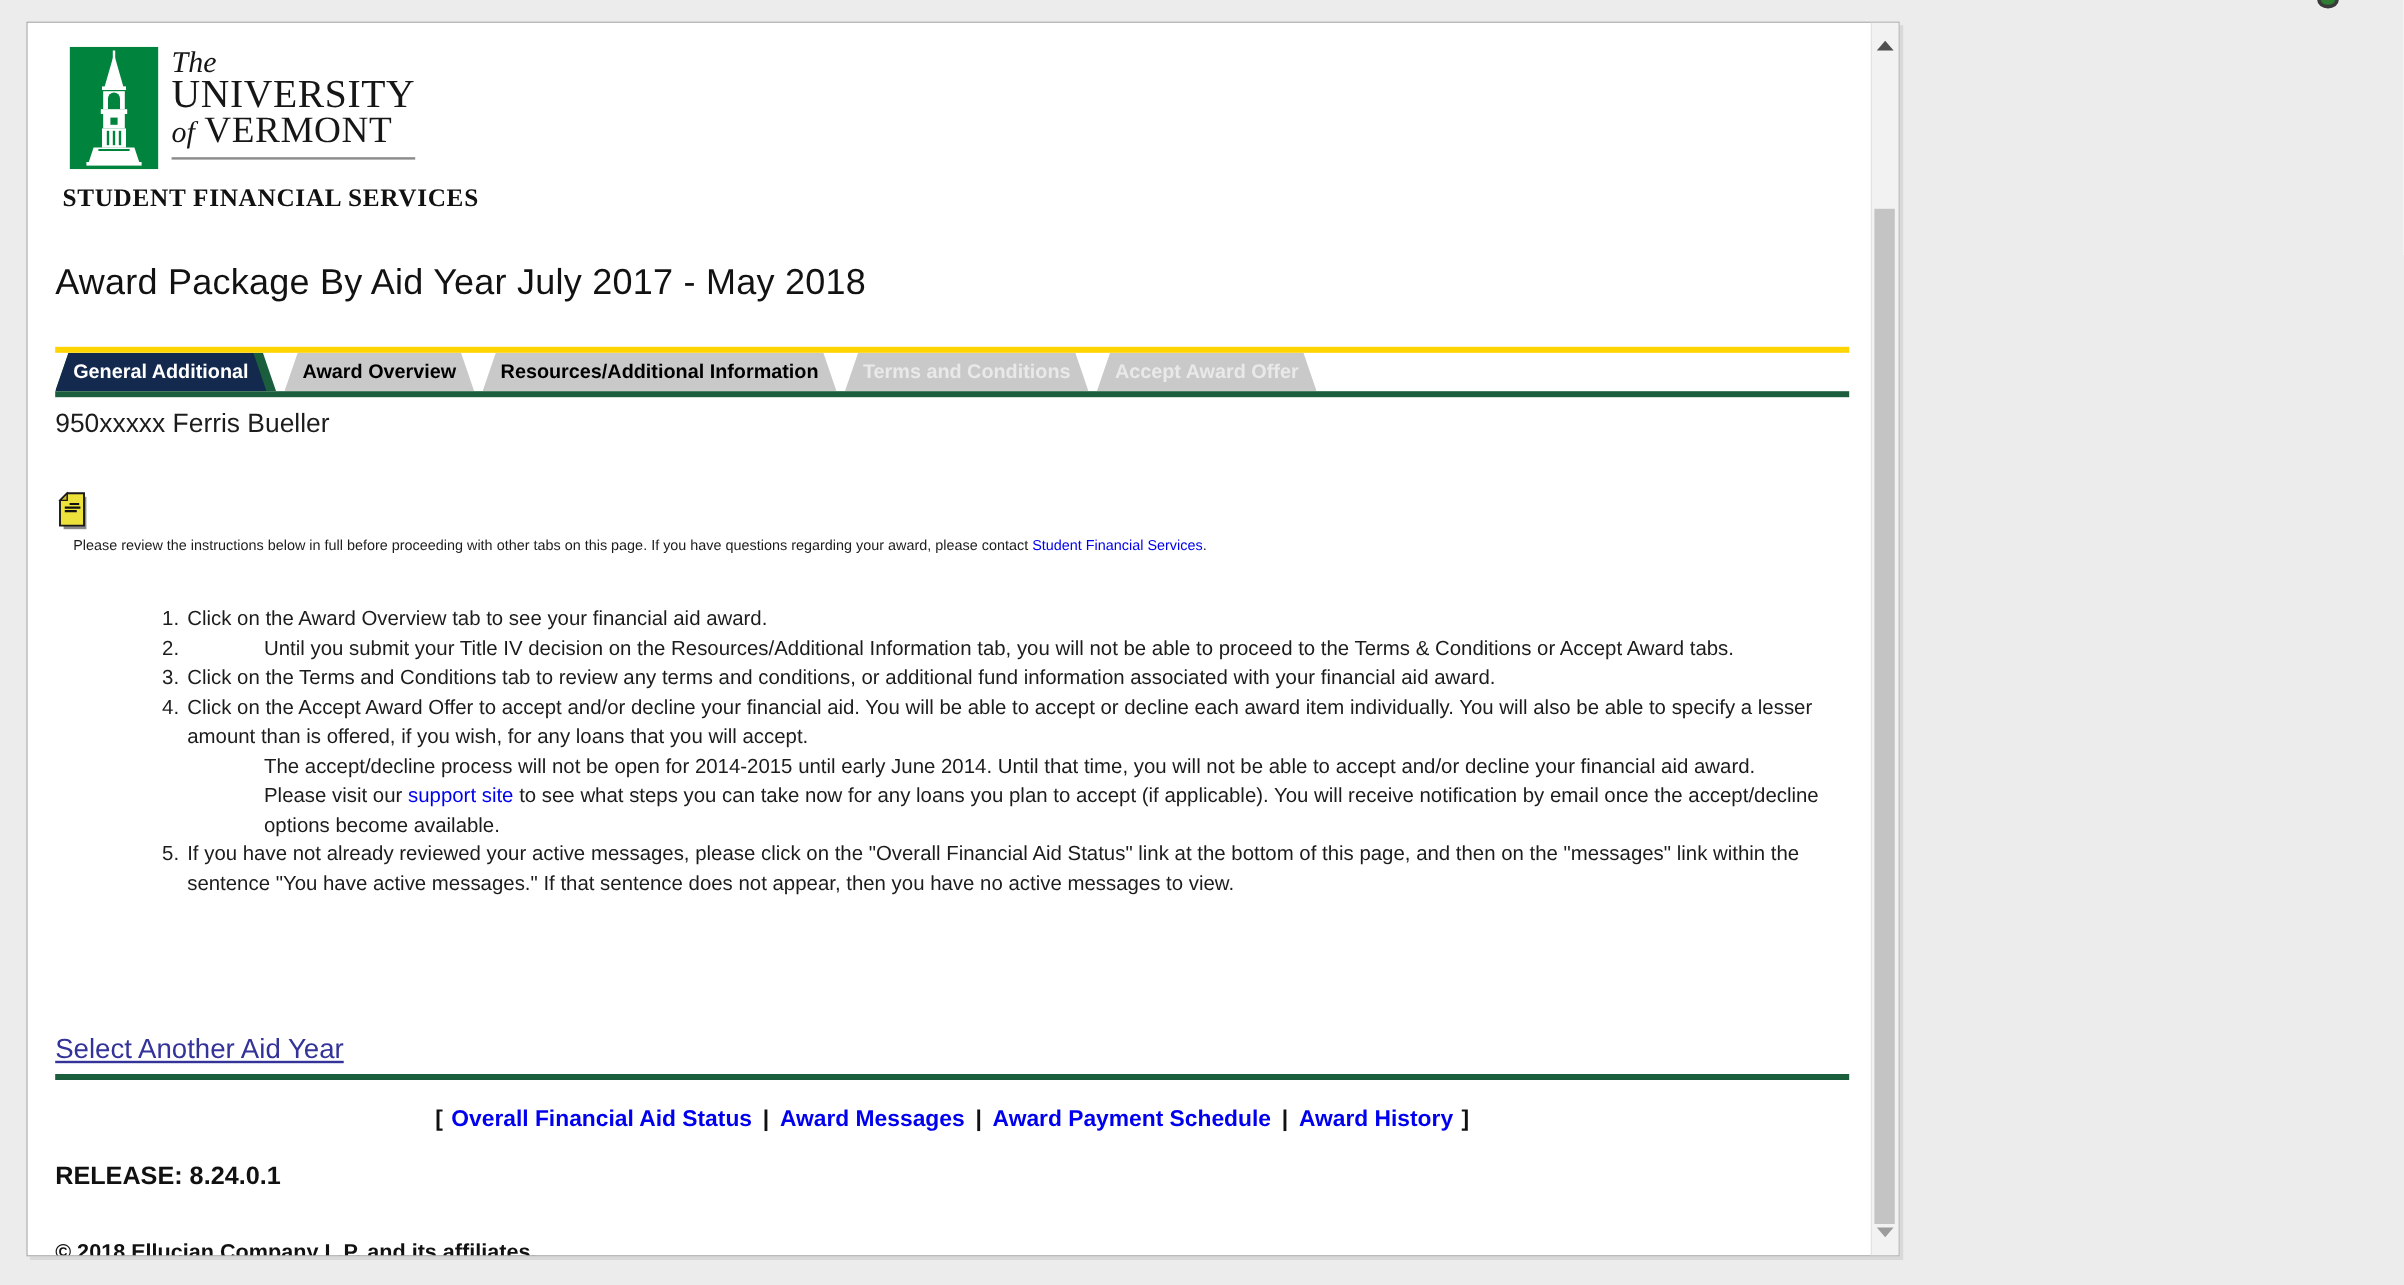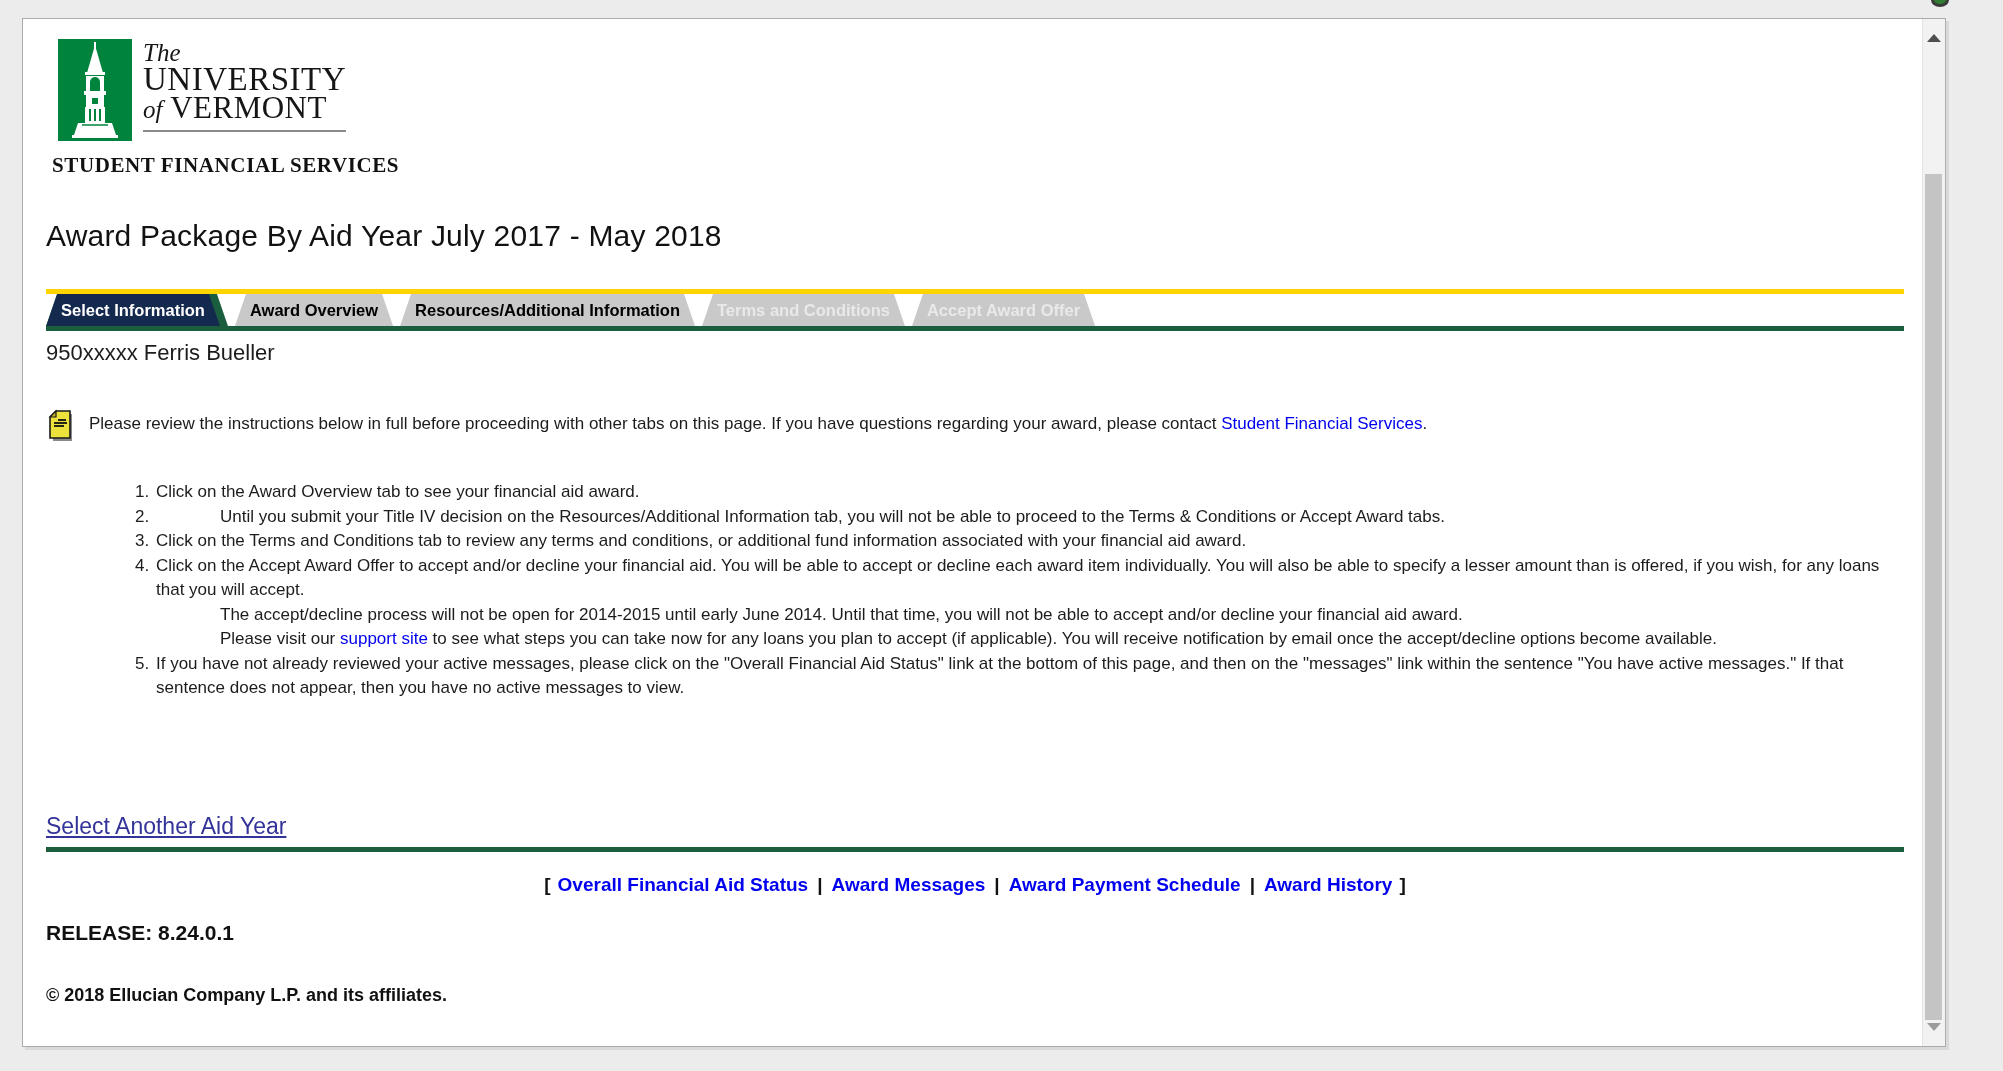--- a/index.html
+++ b/index.html
@@ -13,21 +13,21 @@
   }
   :root{
     --gold:#FFD400; --green-dark:#1B5E3E; --navy:#14294E; --tab-gray:#C9C9C9;
     --tab-disabled-text:#E9E9E9; --link-blue:#0000EE; --nav-blue:#333399; --logo-green:#00843D;
   }
   .artifact-dot{
     position:absolute; left:1931px; top:-7px; width:18px; height:14px;
     border-radius:50%; background:#2E7D32; border:3px solid #3a3a3a;
   }
   .window{
-    position:absolute; left:22px; top:18px; width:1924px; height:1029px;
+    position:absolute; left:22px; top:18px; width:1561px; height:1029px;
     background:#fff; border:1px solid #ABABAB;
     box-shadow: 3px 3px 0 rgba(0,0,0,0.08);
     display:flex;
   }
   .content{
     flex:1; padding:20px 0 0 23px; position:relative; overflow:hidden;
   }
   
   .logo-block{ margin-left:12px; }
   .logo-row{ display:flex; align-items:flex-start; }
@@ -63,21 +63,21 @@
   .tab.active{ background:var(--green-dark); padding:0; }
   .tab.active .tab-inner{
     background:var(--navy); color:#fff; height:100%; display:flex; align-items:center;
     padding:0 15px; margin-right:8px;
     clip-path:polygon(11px 0, calc(100% - 11px) 0, 100% 100%, 0 100%);
     white-space:nowrap;
   }
   .green-bar{ height:5px; background:var(--green-dark); margin-right:18px; }
   
   .student-line{ margin-top:9px; font-size:22px; }
-  .intro-row{ display:flex; align-items:flex-start; margin-top:46px; font-size:17px; }
+  .intro-row{ display:flex; align-items:flex-start; margin-top:46px; font-size:12px;flex-direction:column; }
   .note-icon{ width:28px; height:33px; flex:0 0 auto; margin-top:-3px; }
   .intro-text{ margin-left:15px; line-height:24px; }
   a.blue{ color:var(--link-blue); text-decoration:none; cursor:pointer; }
   ol.instructions{
     margin:38px 0 0 0; padding-left:108px; padding-right:30px;
     font-size:17px; line-height:24.5px;
   }
   ol.instructions li{ padding-left:2px; }
   .sub{ margin-left:64px; }
   .aid-year-link{
@@ -156,21 +156,21 @@
     </div>
 
     
     <h1>Award Package By Aid Year July 2017 - May 2018</h1>
 
     
     <div class="gold-bar"></div>
     <div class="tabs">
       <div class="tab active">
         <div class="tab-inner">
-            <span>Select Information</span>
+            <span>General Additional</span>
           </div>
       </div>
       <div class="tab">
         <span>Award Overview</span>
       </div>
       <div class="tab">
         <span>Resources/Additional Information</span>
       </div>
       <div class="tab disabled">
         <span>Terms and Conditions</span>

